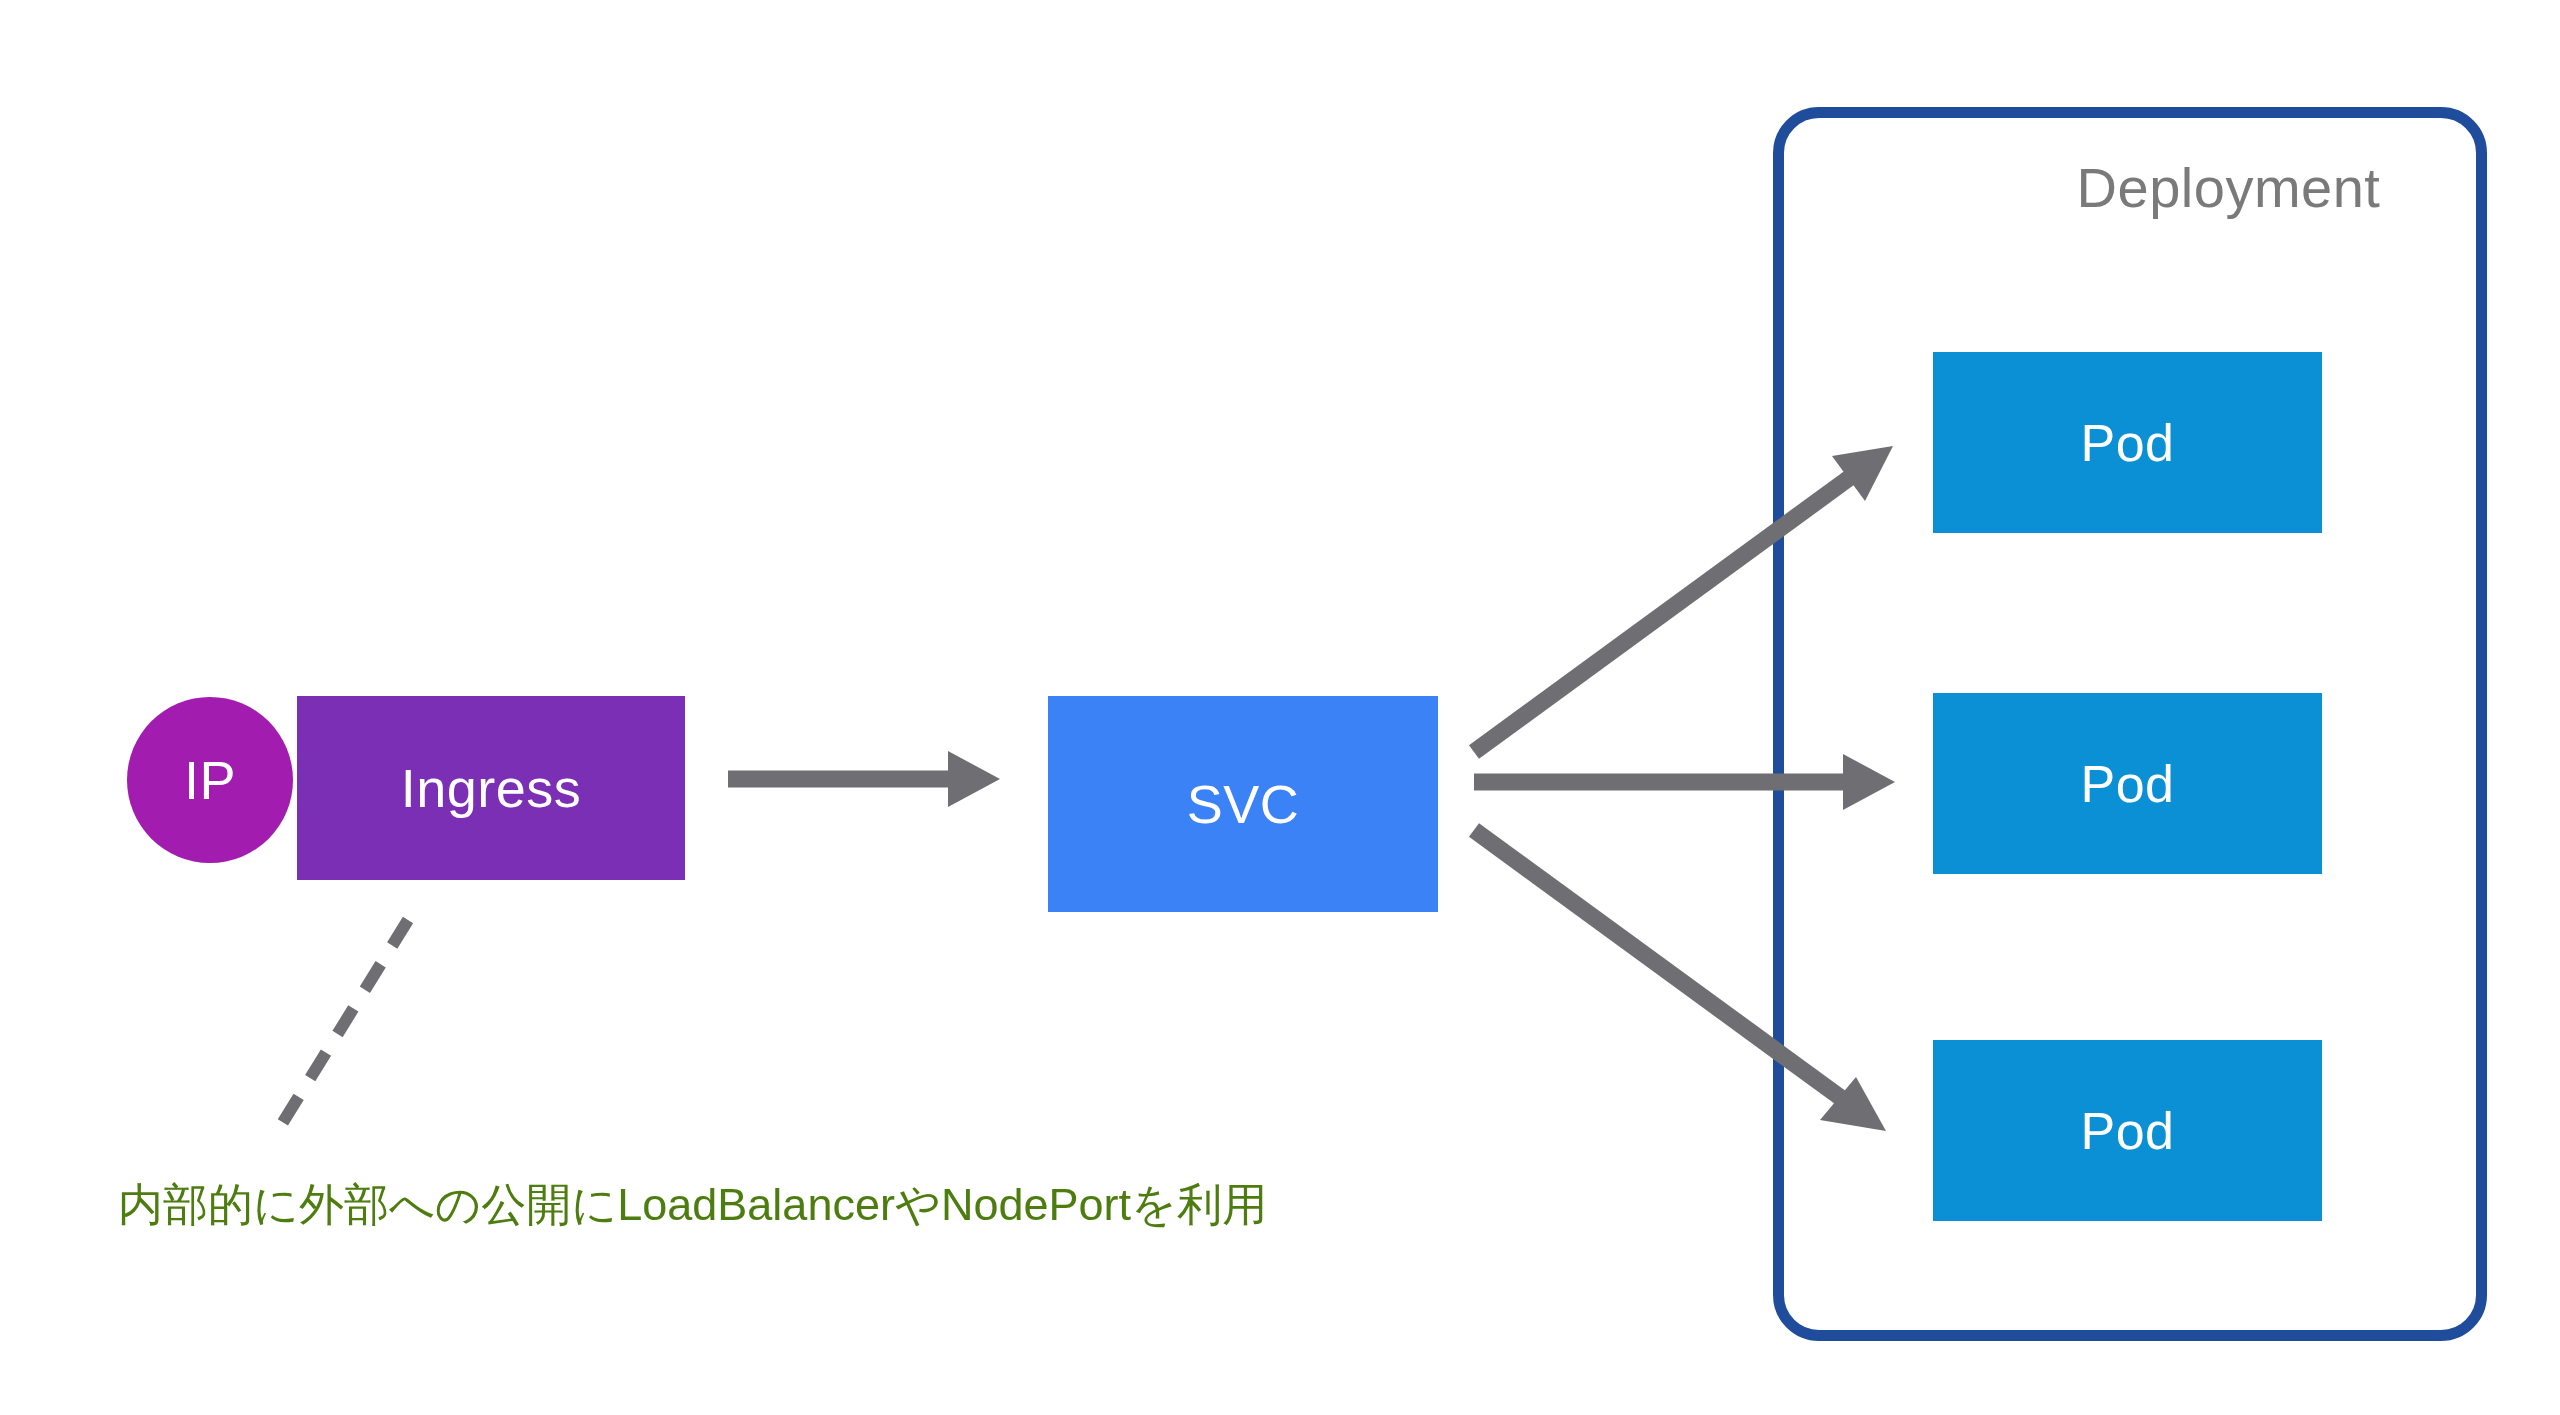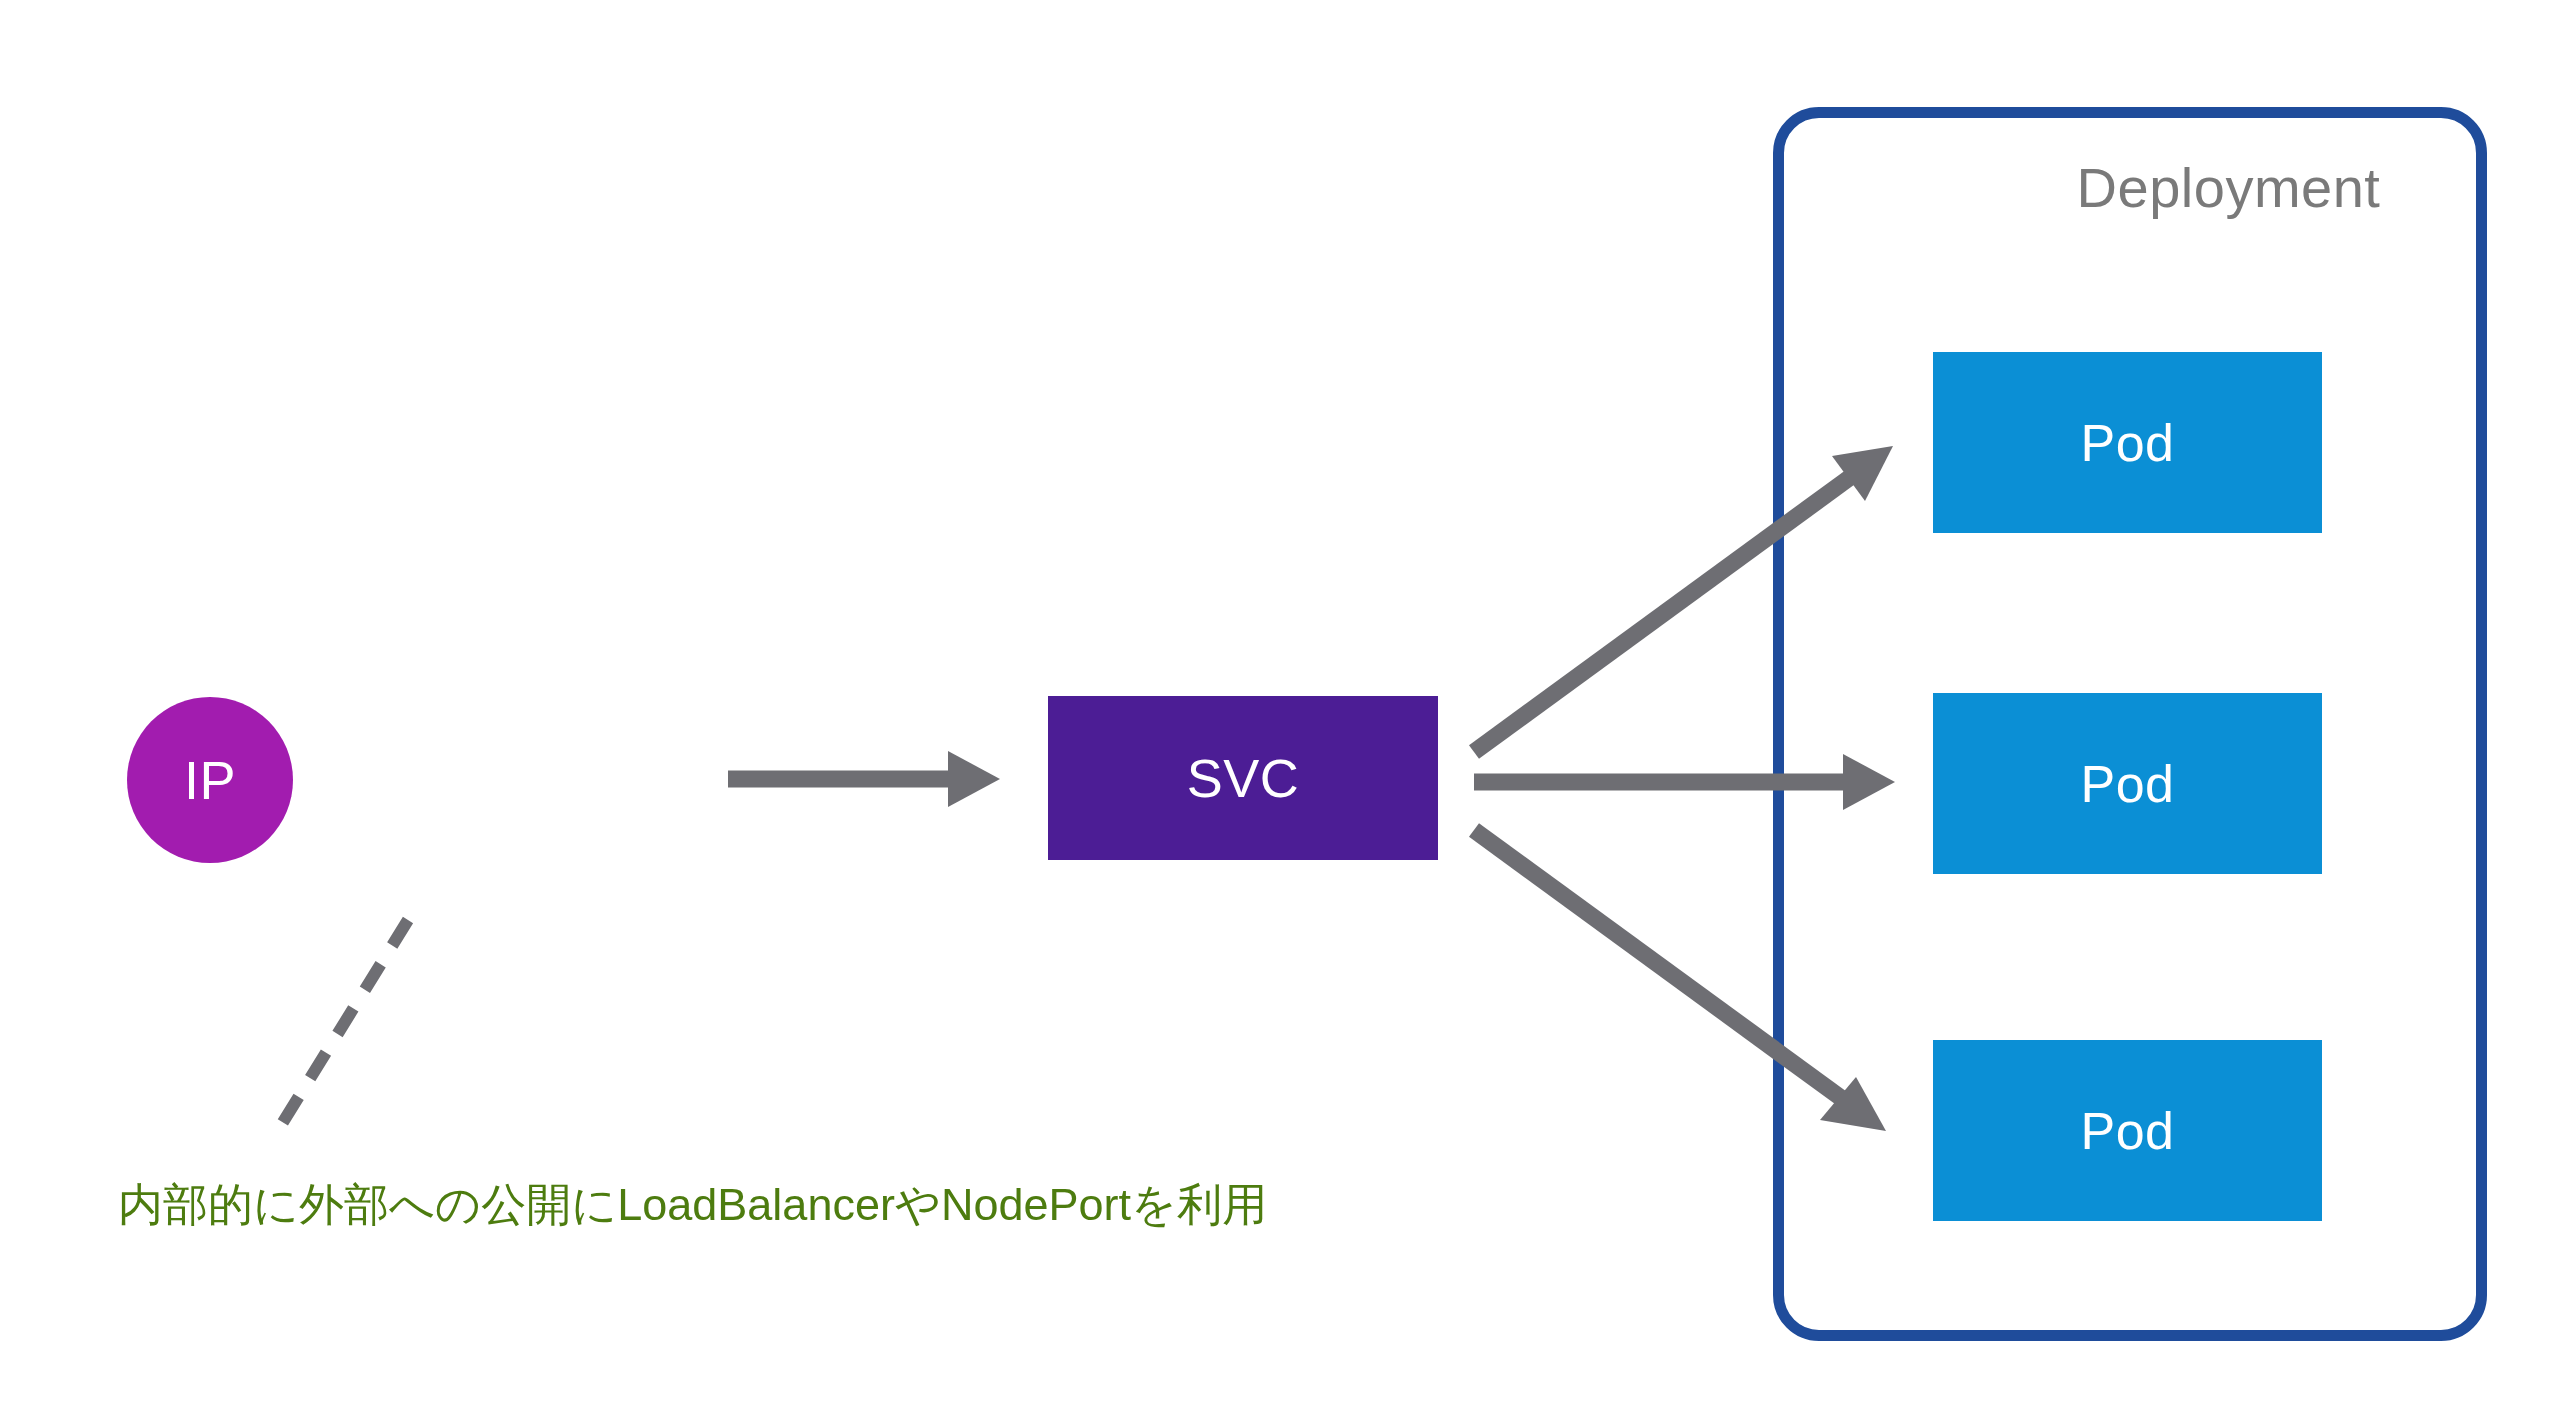--- a/index.html
+++ b/index.html
@@ -52,22 +52,22 @@
     background: #7B2FB5;
     font-size: 54px;
     z-index: 4;
   }
 
   
   #svc-box {
     left: 1048px;
     top: 696px;
     width: 390px;
-    height: 164px;
-    background: #4c1d95;
+    height: 216px;
+    background: #3b82f6;
     font-size: 54px;
     z-index: 4;
   }
 
   
   #deployment-container {
     position: absolute;
     left: 1773px;
     top: 107px;
     width: 714px;
@@ -136,20 +136,21 @@
 
   <div id="deployment-container"></div>
   <div id="deployment-title">Deployment</div>
 
   <div class="node pod-box" id="pod-1">Pod</div>
   <div class="node pod-box" id="pod-2">Pod</div>
   <div class="node pod-box" id="pod-3">Pod</div>
 
   <div class="node" id="ip-circle">IP</div>
 
+  <div class="node" id="ingress-box">Ingress</div>
 
   <div class="node" id="svc-box">SVC</div>
 
   <svg id="connectors" viewBox="0 0 2560 1415">
 
     <g>
       <line x1="728" y1="779" x2="960" y2="779" stroke="#6E6E73" stroke-width="17"></line>
       <polygon points="1000,779 948,751 948,807" fill="#6E6E73"></polygon>
     </g>
 

